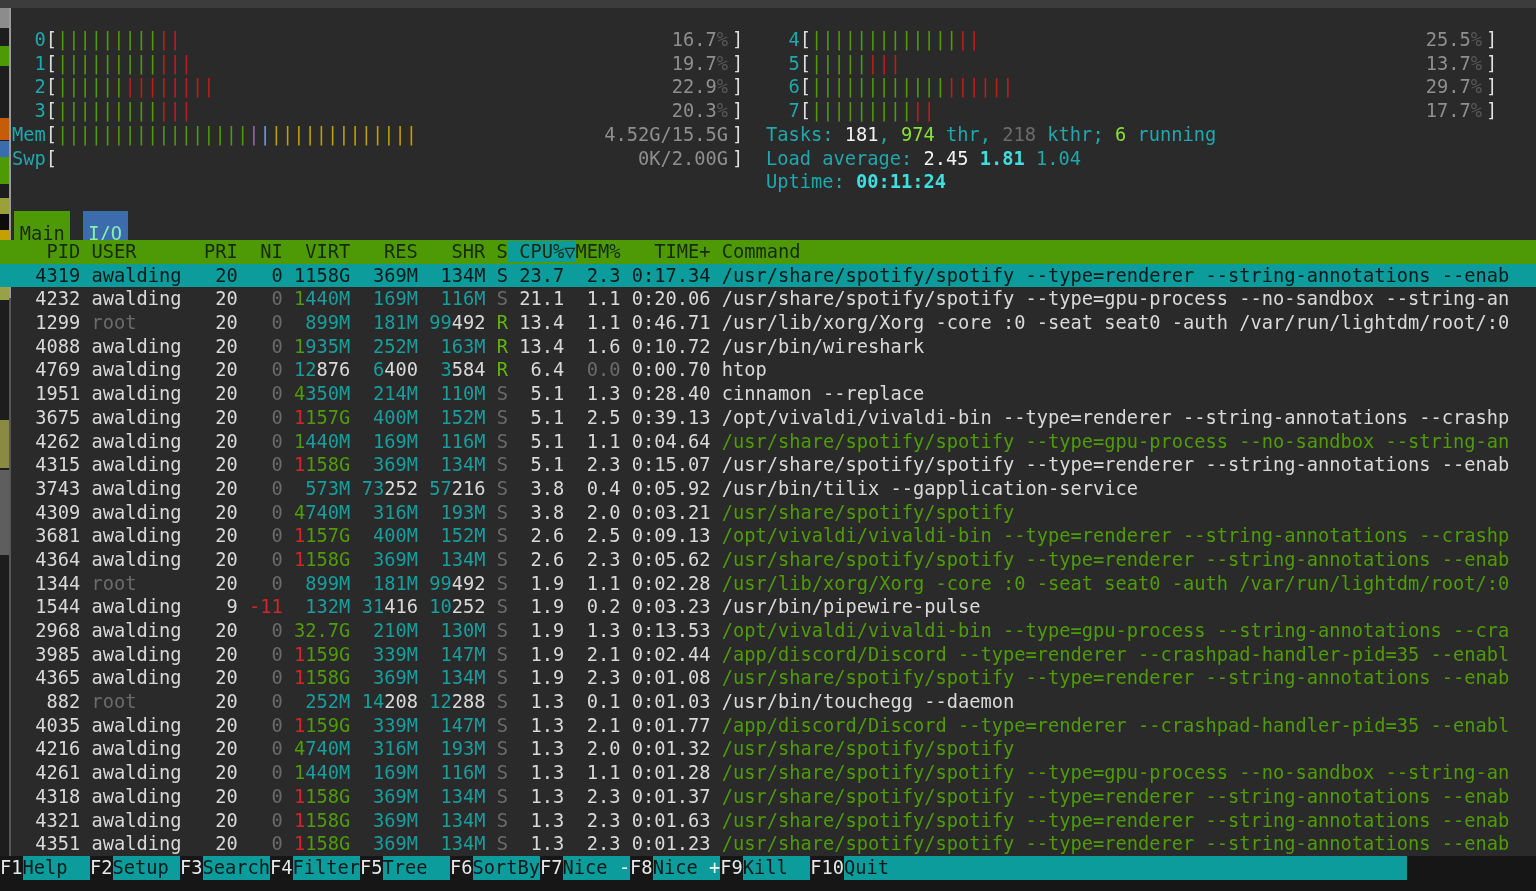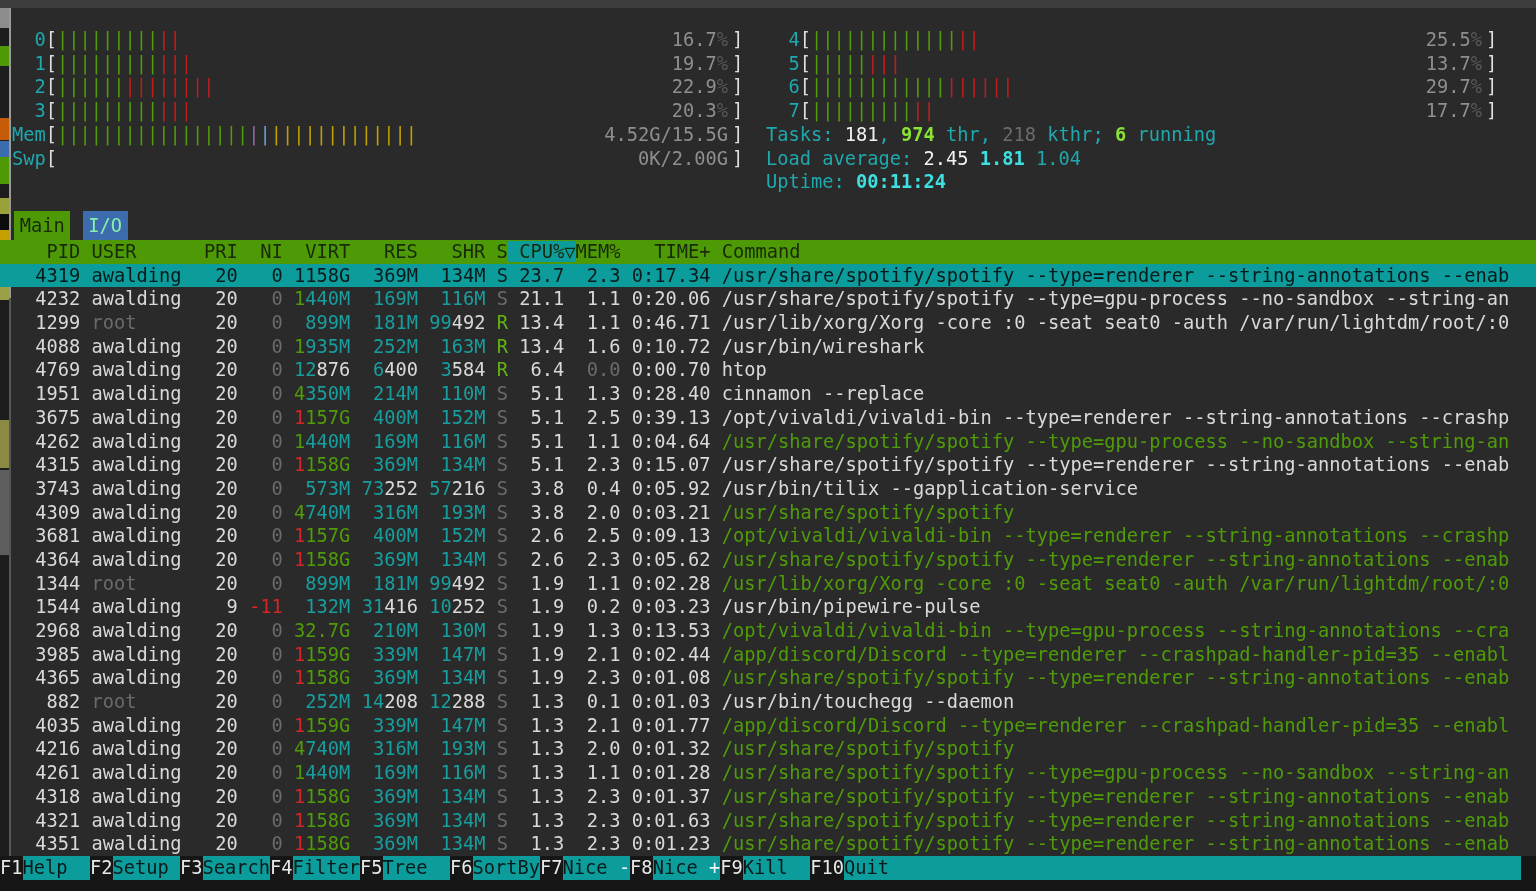--- a/index.html
+++ b/index.html
@@ -25,39 +25,39 @@
   .meters-right{position:absolute;left:766px;top:28px}
   .meter .lab{color:var(--cyan)}
   .meter .br{color:#dedede}
   .mbar{display:inline-block;position:relative;width:60ch;height:23.7px;vertical-align:top;overflow:hidden}
   .mval{position:absolute;right:4px;top:0;color:var(--graytxt)}
   .mval .pct{color:var(--dimmer)}
   .b-g{color:var(--green)} .b-r{color:var(--barred)} .b-v{color:var(--violet)}
   .b-b{color:var(--lblue)} .b-y{color:var(--yellow)}
   
   .c-cyan{color:var(--cyan)} .c-bcyan{color:var(--bcyan);font-weight:bold}
-  .c-bwhite{color:var(--bwhite);font-weight:normal} .c-bgreen{color:var(--bgreen);font-weight:bold}
+  .c-bwhite{color:var(--bwhite);font-weight:normal} .c-bgreen{color:var(--bgreen);font-weight:normal}
   .c-w{color:var(--fg)} .c-d{color:var(--dim)}
   .c-t{color:var(--tealnum)} .c-g{color:var(--green)} .c-r{color:var(--red)}
   .c-sg{color:#63b410}
   
   .tabs{position:absolute;left:14px;top:211px;height:29px}
-  .tab{display:inline-block;height:29px;line-height:30px;padding:0 0.5ch;margin-right:1.1ch}
+  .tab{display:inline-block;height:29px;line-height:30px;padding:8px 0.5ch;margin-right:1.1ch}
   .tab-green{background:var(--hgreen);color:var(--htext)}
   .tab-blue{background:var(--tabblue);color:#86efac}
   
   .table{position:absolute;left:0;top:240px;width:1536px}
   .tline{height:23.7px;padding-left:24px;width:1536px;overflow:hidden}
   .thead{background:var(--hgreen);color:var(--htext)}
   .sorthl{background:var(--selbg)}
   .sel{background:var(--selbg)}
   .sel span{color:var(--seltext) !important}
   
   .fbar-row{position:absolute;left:0;top:856px;width:1536px;height:35px;background:#161616}
-  .fbar{display:flex;width:1521px;height:23.7px}
+  .fbar{display:flex;width:1407px;height:23.7px}
   .fkey{color:#e8e8e8}
   .flabel{background:var(--selbg);color:#0a1a1a;width:6ch;overflow:hidden}
   .flabel.fill{flex:1;width:auto}
   .flight{color:#ecf6f6}
 </style>
 </head>
 <body>
 
 <div class="edge">
   <div style="top:0;height:28px;background:#8c8c8c"></div>

